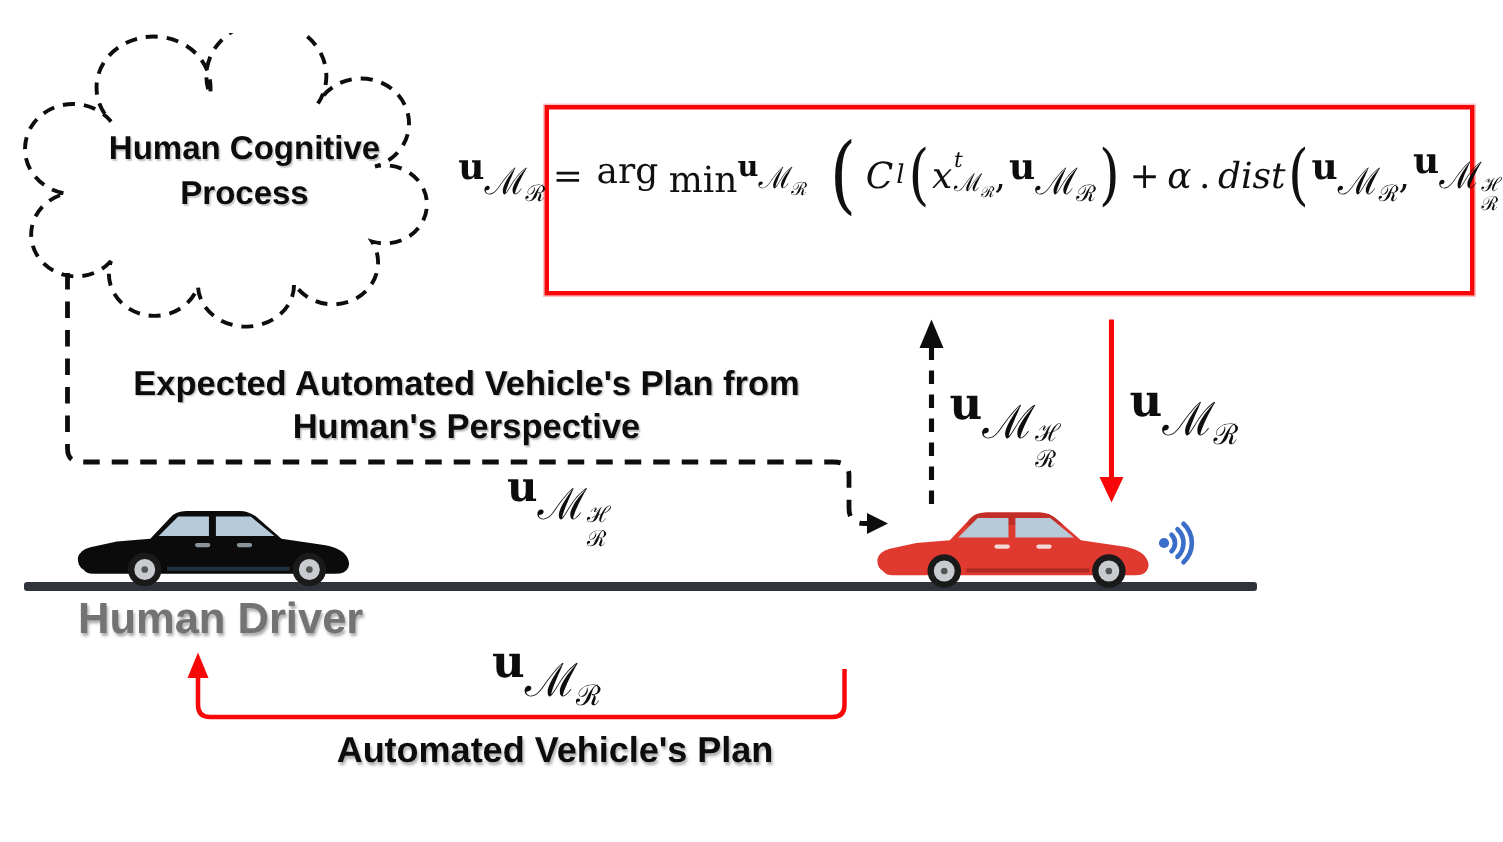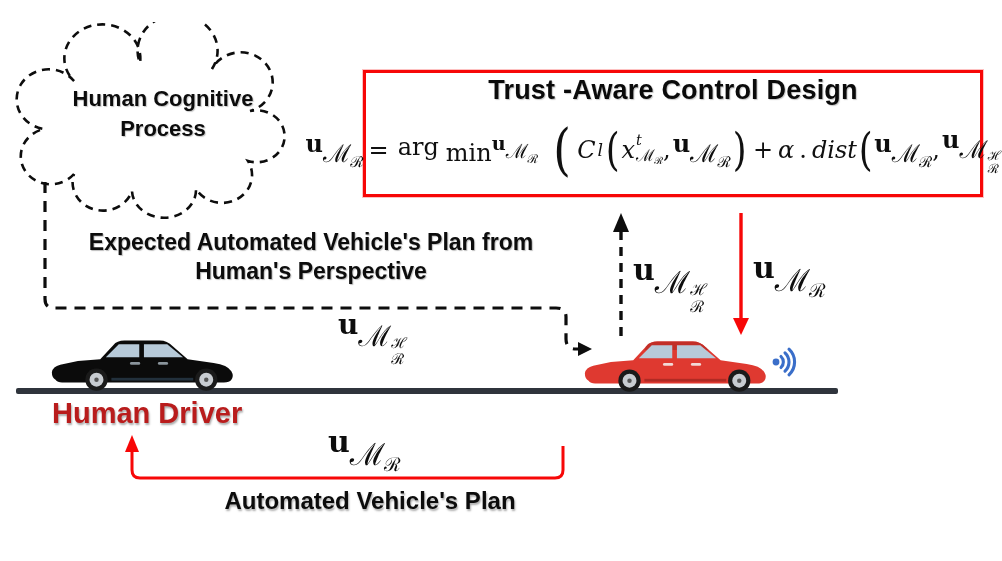--- a/index.html
+++ b/index.html
@@ -53,25 +53,25 @@
   .ulab .scr{font-size:.62em;margin-left:-0.06em;vertical-align:-0.35em;}
   .ulab .hs{display:inline-flex;flex-direction:column;align-items:flex-start;
             font-size:.52em;line-height:1.05;vertical-align:-0.15em;margin-left:0;}
   .lab-mid{left:338px;top:308px;font-size:28px;}
   .lab-dashed{left:633px;top:252px;font-size:30px;}
   .lab-red{left:753px;top:250px;font-size:30px;}
   .lab-bottom{left:328px;top:424px;font-size:30px;}
 
   
   .expected{
-    left:45px;top:228px;width:532px;text-align:center;
+    left:45px;top:241px;width:532px;text-align:center;
     font-size:23px;font-weight:bold;line-height:29px;color:#0c0c0c;
     text-shadow:1px 1px 1px rgba(90,90,90,.4);
   }
-  .human-driver{left:52px;top:397px;font-size:29px;font-weight:bold;color:#b91c1c;
+  .human-driver{left:52px;top:397px;font-size:29px;font-weight:bold;color:#737373;
     text-shadow:1px 2px 2px rgba(70,70,70,.45);}
   .automated-vehicle{left:531px;top:396px;font-size:29px;font-weight:bold;color:#0b0b0b;
     text-shadow:1px 2px 2px rgba(70,70,70,.45);}
   .av-plan{left:150px;top:487px;width:440px;text-align:center;font-size:24px;font-weight:bold;color:#0c0c0c;
     text-shadow:1px 2px 2px rgba(70,70,70,.45);}
 
   .road{left:16px;top:388px;width:822px;height:6px;background:#2f343c;border-radius:2px;}
   svg{display:block;}
 </style>
 </head>
@@ -102,21 +102,20 @@
     <polygon points="613,232 629,232 621,213" fill="#0d0d0d"></polygon>
 
     <line x1="741" y1="213" x2="741" y2="320" stroke="#f70707" stroke-width="3.4"></line>
     <polygon points="733,318 749,318 741,335" fill="#f70707"></polygon>
 
     <path d="M563,446 L563,470 Q563,478 555,478 L140,478 Q132,478 132,470 L132,450" fill="none" stroke="#f70707" stroke-width="3"></path>
     <polygon points="125,452 139,452 132,435" fill="#f70707"></polygon>
   </svg>
 
   <div class="abs redbox">
-    <div class="boxtitle">Trust -Aware Control Design</div>
     <div class="formula">
 
       <span class="ulab"><span class="ub">u</span><span class="scm mlow"><span>ℳ</span><span class="scr">ℛ</span></span></span>
       <span class="rm op">=</span>
 
       <span class="argmin">
         <span class="rm">arg</span>
         <span class="minst">
           <span class="rm">min</span>
           <span class="minsub ulab"><span class="ub">u</span><span class="scm mlow"><span>ℳ</span><span class="scr">ℛ</span></span></span>

